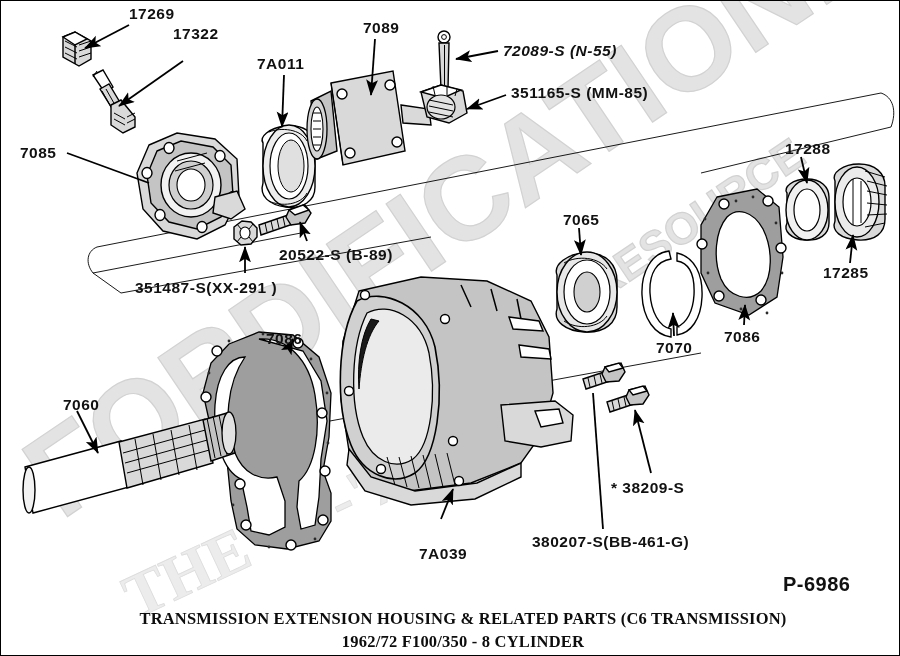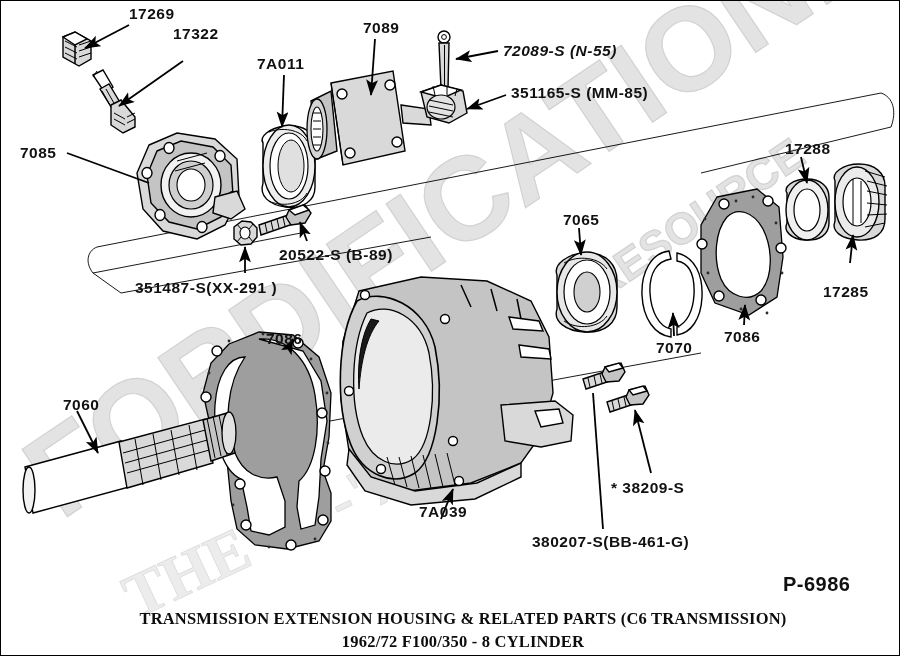--- a/index.html
+++ b/index.html
@@ -357,27 +357,27 @@
       <div class="lbl s15" style="left:172px;top:25px;">17322</div>
       <div class="lbl s15" style="left:256px;top:55px;">7A011</div>
       <div class="lbl s15" style="left:362px;top:19px;">7089</div>
       <div class="lbl s15" style="left:502px;top:42px;font-style:italic;">72089-S (N-55)</div>
       <div class="lbl s15" style="left:510px;top:84px;text-align:right;">351165-S (MM-85)</div>
       <div class="lbl s15" style="left:19px;top:144px;">7085</div>
       <div class="lbl s15" style="left:776px;top:140px;margin-left:8px;">17288</div>
       <div class="lbl s15" style="left:278px;top:246px;">20522-S (B-89)</div>
       <div class="lbl s15" style="left:562px;top:211px;">7065</div>
       <div class="lbl s15" style="left:134px;top:279px;">351487-S(XX-291 )</div>
-      <div class="lbl s15" style="left:822px;top:283px;">17285</div>
+      <div class="lbl s15" style="left:822px;top:264px;">17285</div>
       <div class="lbl s15" style="left:723px;top:328px;">7086</div>
       <div class="lbl s15" style="left:655px;top:339px;">7070</div>
       <div class="lbl s15" style="left:265px;top:330px;">7086</div>
       <div class="lbl s15" style="left:62px;top:396px;">7060</div>
       <div class="lbl s15" style="left:610px;top:479px;">* 38209-S</div>
-      <div class="lbl s15" style="left:418px;top:503px;">7A039</div>
+      <div class="lbl s15" style="left:418px;top:545px;">7A039</div>
       <div class="lbl s15" style="left:531px;top:533px;">380207-S(BB-461-G)</div>
     </div>
 
     <div id="figure-code">P-6986</div>
     <div class="caption" id="caption-line1">TRANSMISSION EXTENSION HOUSING &amp; RELATED PARTS (C6 TRANSMISSION)</div>
     <div class="caption" id="caption-line2">1962/72   F100/350 - 8 CYLINDER</div>
 
   </div>
 </div>
 

